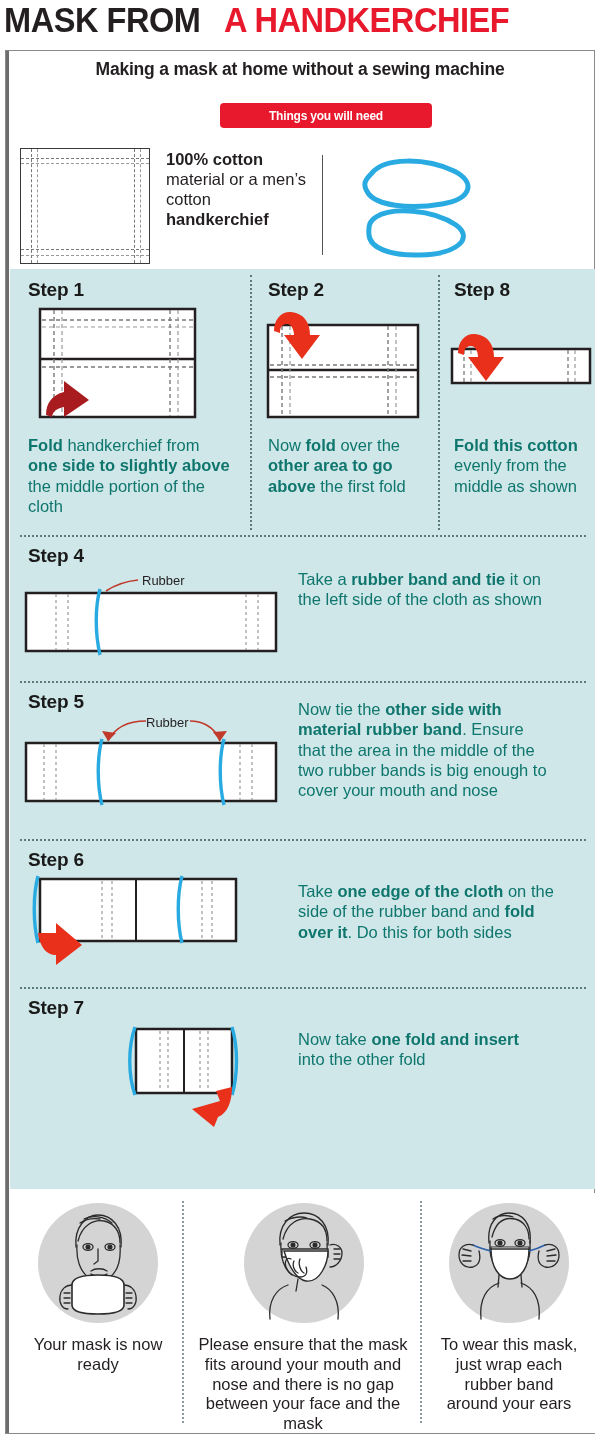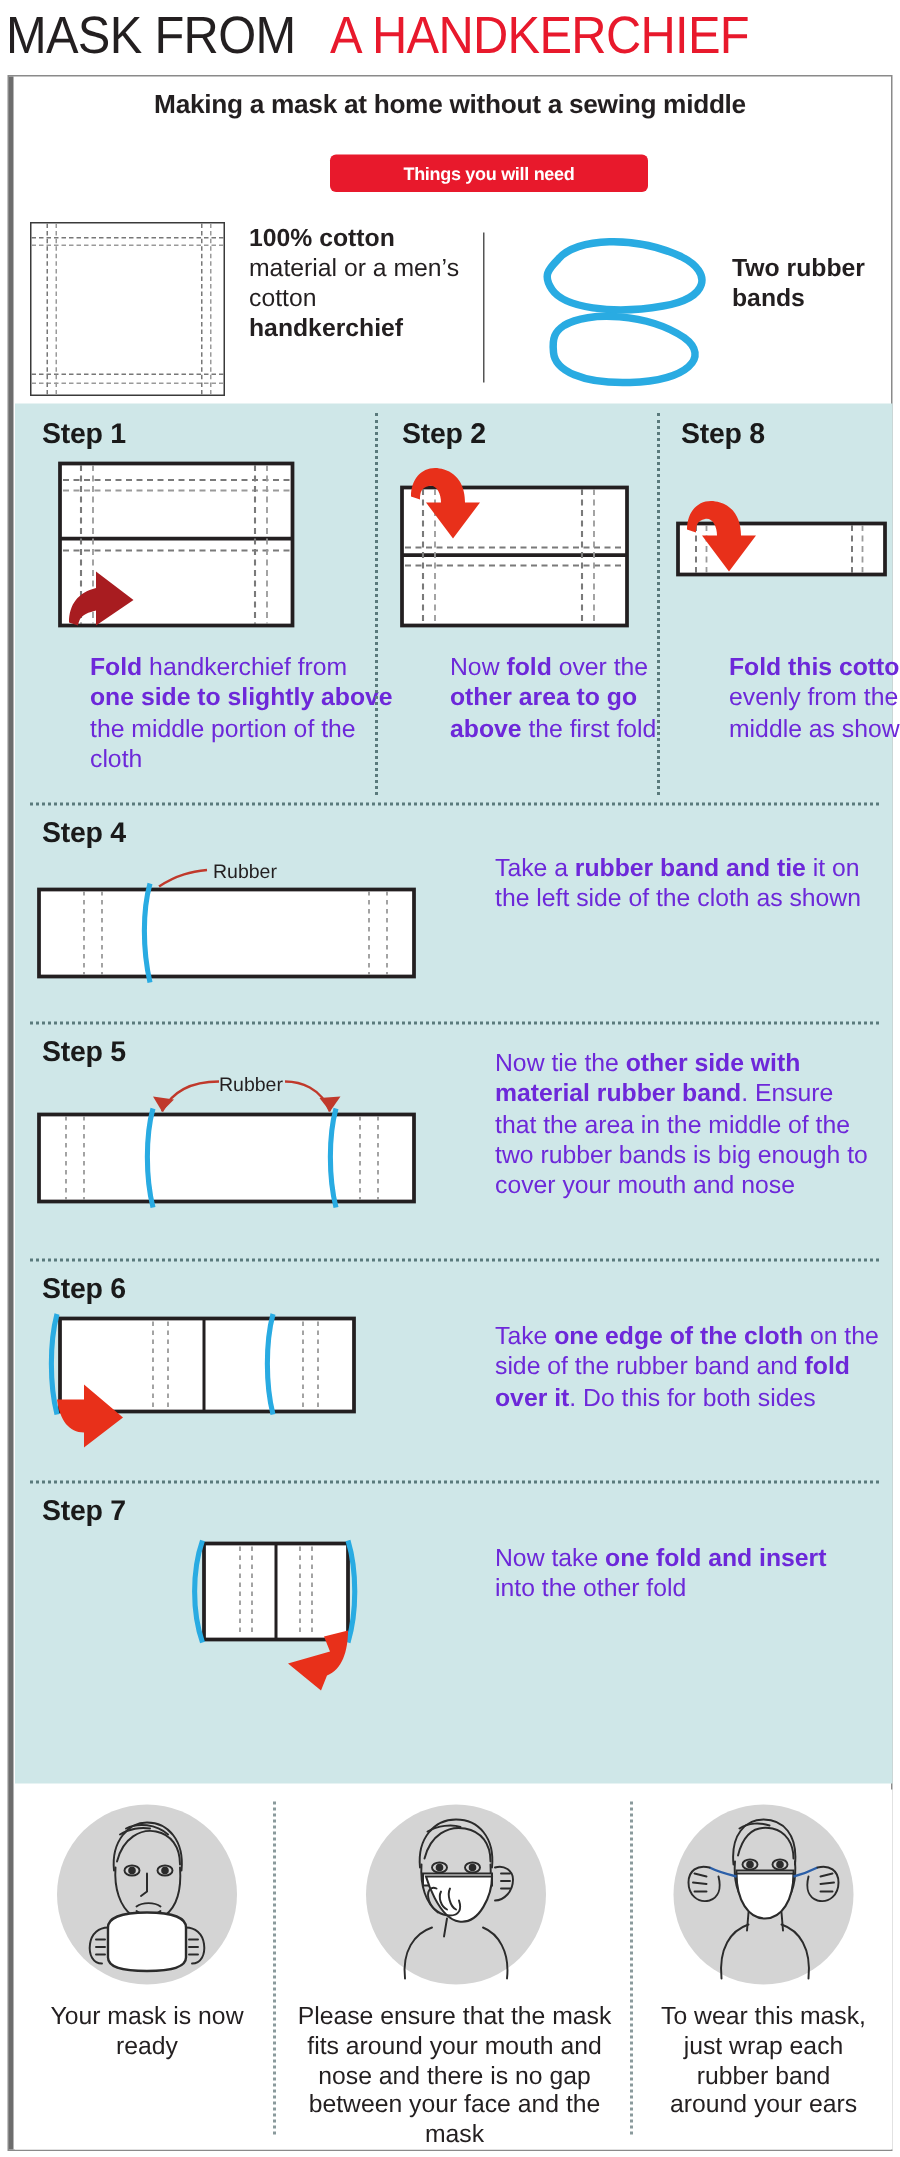--- a/index.html
+++ b/index.html
@@ -6,22 +6,22 @@
   html, body {
     width: 600px; height: 1438px;
     background: #ffffff;
     font-family: "Liberation Sans", sans-serif;
   }
   .page { position: relative; width: 600px; height: 1438px; overflow: hidden; background:#fff; }
 
   
   .headline {
     position:absolute; left:4px; top:2px; width:592px; height:42px;
-    display:flex; align-items:center;
-    font-size:35px; font-weight:normal; letter-spacing:-0.5px;
+    display:flex; 
+    font-size:35px; font-weight:bold; letter-spacing:-0.5px;
     font-stretch:condensed;
     line-height:1;
     white-space:nowrap;
   }
   .headline .blk { color:#231f20; transform: scaleX(0.93); transform-origin:left center; }
   .headline .red { color:#e8192c; transform: scaleX(0.93); transform-origin:left center; }
 
   
   .frame {
     position:absolute; left:5px; top:50px; width:590px; height:1384px;
@@ -88,23 +88,22 @@
   }
   .divider-v{
     position:absolute; top:0; width:0;
     border-left:2px dotted #5a7a7c;
   }
   .step-title{
     position:absolute; font-size:19px; font-weight:bold; color:#1a1a1a;
     font-stretch:condensed; letter-spacing:-0.2px;
   }
   .step-body{
-    position:absolute; font-size:16.5px; line-height:1.23; color:#6d28d9;
+    position:absolute; font-size:16.5px; line-height:1.23; color:#0f766e;
     font-stretch:condensed;
-    margin-left:32px;
   }
   .step-body b{ font-weight:bold; }
 
   
   .bottom{ position:absolute; left:4px; top:1142px; width:585px; height:240px; background:#fff; }
   .bpanel{ position:absolute; top:0; height:100%; }
   .bcap{
     position:absolute; left:0; width:100%; text-align:center;
     font-size:16.5px; line-height:1.2; color:#231f20; font-stretch:condensed;
   }
@@ -117,21 +116,21 @@
 <div class="page">
 
   <div class="headline">
     <span class="blk">MASK FROM</span>
     <span style="width:9px"></span>
     <span class="red">A HANDKERCHIEF</span>
   </div>
 
   <div class="frame">
 
-    <div class="subtitle">Making a mask at home without a sewing middle</div>
+    <div class="subtitle">Making a mask at home without a sewing machine</div>
 
     <div class="needs-badge">Things you will need</div>
 
     <div class="materials">
 
       <div class="hank-box">
         <div class="hline d" style="top:9px"></div>
         <div class="hline" style="top:14px"></div>
         <div class="hline d" style="top:100px"></div>
         <div class="hline" style="top:106px"></div>
@@ -147,21 +146,20 @@
         <b>handkerchief</b>
       </div>
 
       <div class="mat-divider"></div>
 
       <svg class="bands-svg" width="122" height="104" viewBox="0 0 122 104">
         <path d="M14 18 C26 3, 66 2, 96 16 C118 27, 114 44, 84 49 C50 55, 18 50, 10 38 C4 29, 7 25, 14 18 Z" fill="none" stroke="#29abe2" stroke-width="5"></path>
         <path d="M18 62 C34 52, 74 54, 98 70 C116 83, 100 99, 62 100 C30 101, 12 92, 11 80 C10 70, 12 66, 18 62 Z" fill="none" stroke="#29abe2" stroke-width="5"></path>
       </svg>
 
-      <div class="bands-text">Two rubber bands</div>
     </div>
 
     <div class="steps-panel">
 
       <div class="step-title" style="left:18px; top:10px">Step 1</div>
       <svg style="position:absolute;left:28px;top:38px" width="162" height="118" viewBox="0 0 162 118">
         <rect x="2" y="2" width="155" height="108" fill="#fff" stroke="#231f20" stroke-width="2.5"></rect>
         <line x1="2" y1="52" x2="157" y2="52" stroke="#231f20" stroke-width="2.5"></line>
         <line x1="4" y1="13" x2="155" y2="13" stroke="#7a7a7a" stroke-width="1.4" stroke-dasharray="4 3"></line>
         <line x1="4" y1="20" x2="155" y2="20" stroke="#9a9a9a" stroke-width="1.2" stroke-dasharray="4 3"></line>

